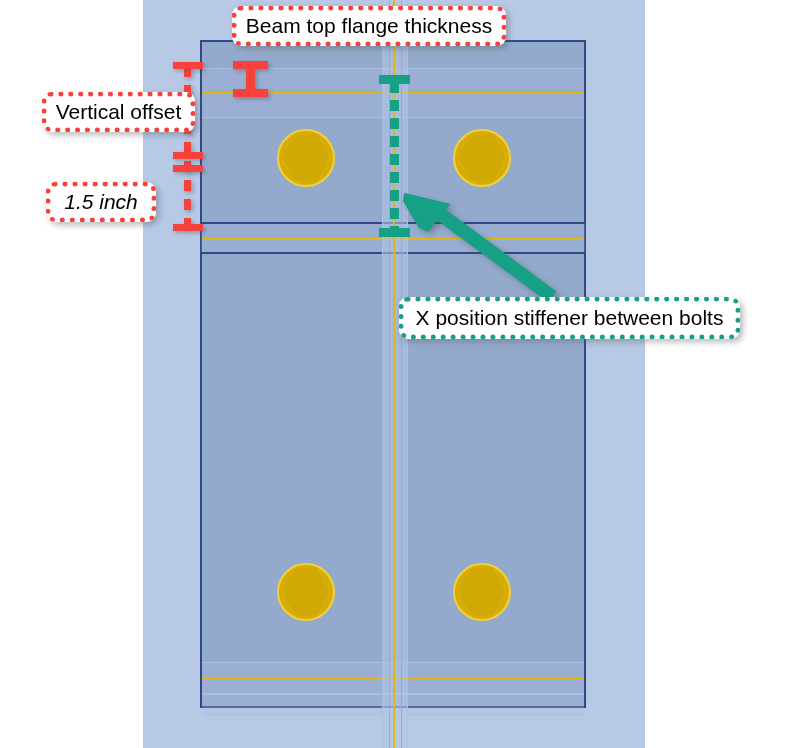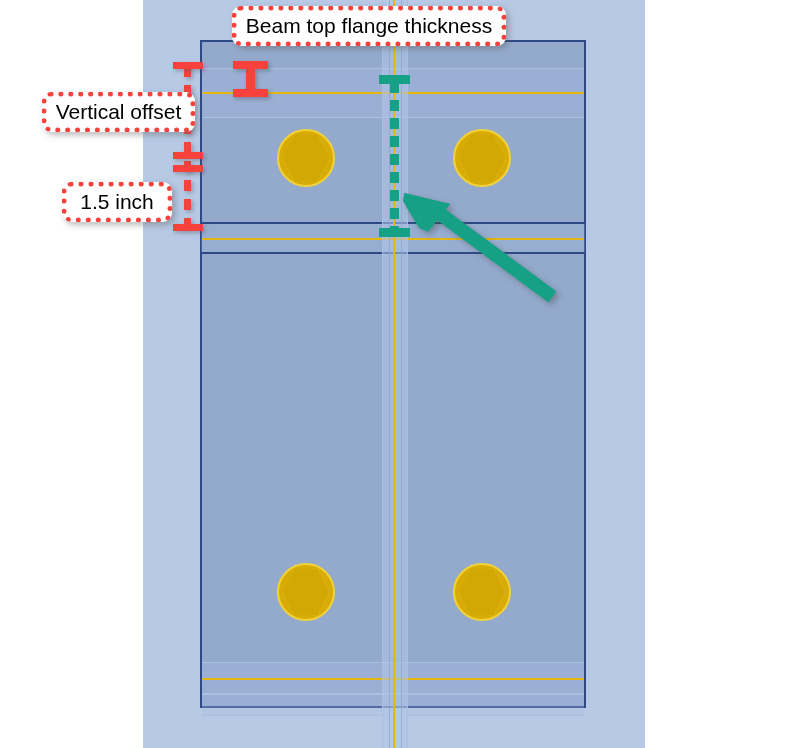--- a/index.html
+++ b/index.html
@@ -250,23 +250,24 @@
     font-size: 21px;
     justify-content: center;
   }
   .co-vertical-offset {
     left: 42px;   top: 92px;
     width: 153px; height: 40px;
     font-size: 21px;
     text-align: center;
   }
   .co-inch {
-    left: 62px;   top: 182px;
+    left: 46px;   top: 182px;
     width: 110px; height: 40px;
     font-size: 21px;
+    font-style: italic;
   }
   .co-xpos {
     left: 399px;  top: 297px;
     width: 341px; height: 42px;
     font-size: 21px;
   }
 </style>
 </head>
 <body>
 
@@ -343,14 +344,17 @@
   </div>
 
   <div class="callout callout-red co-vertical-offset">
     <span>Vertical offset</span>
   </div>
 
   <div class="callout callout-red co-inch">
     <span>1.5 inch</span>
   </div>
 
+  <div class="callout callout-green co-xpos">
+    <span>X position stiffener between bolts</span>
+  </div>
 
 </div>
 
 </body></html>

